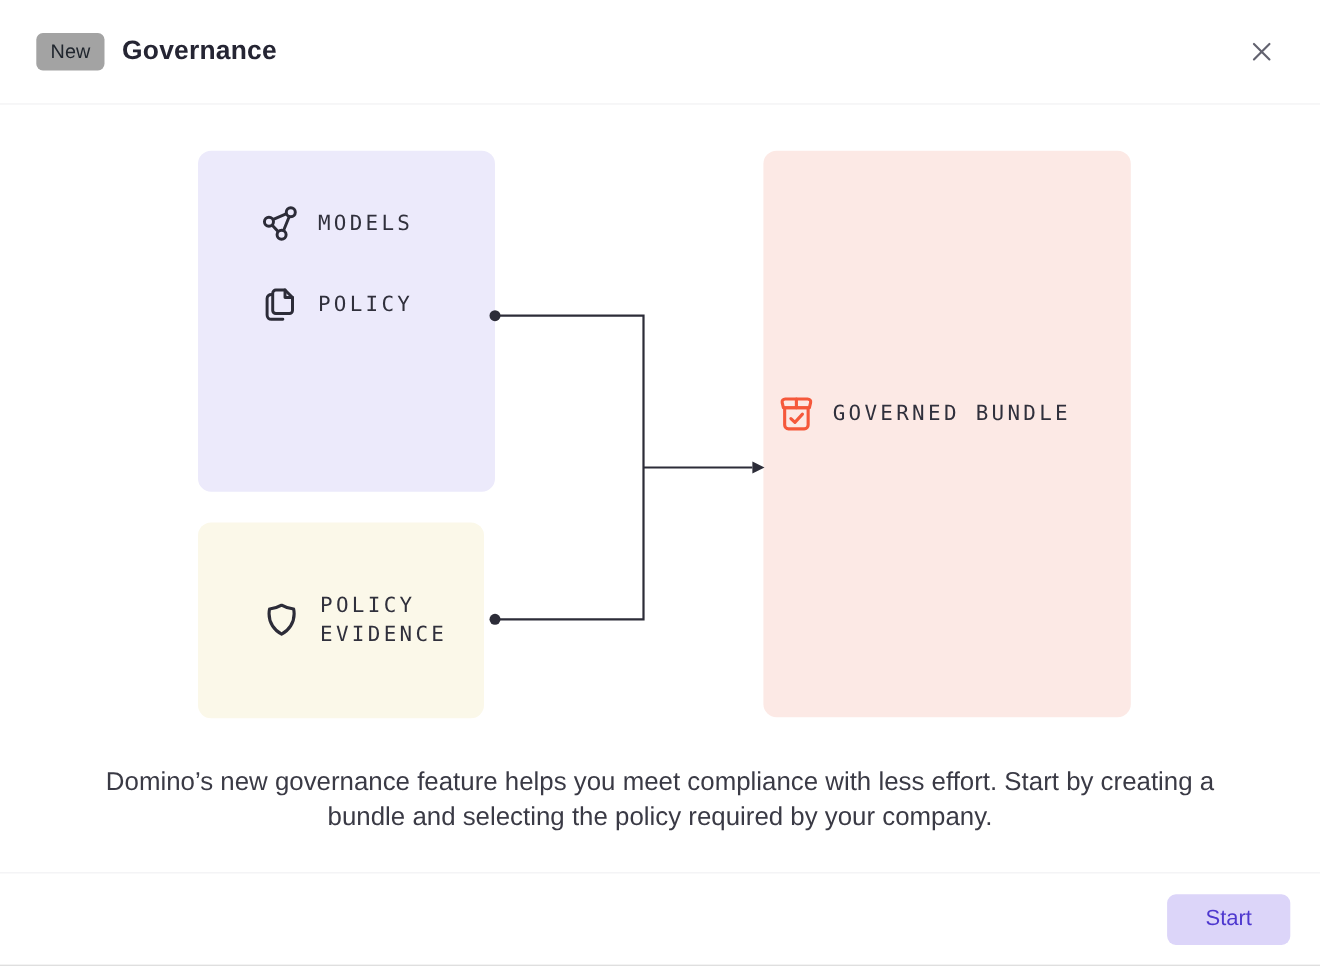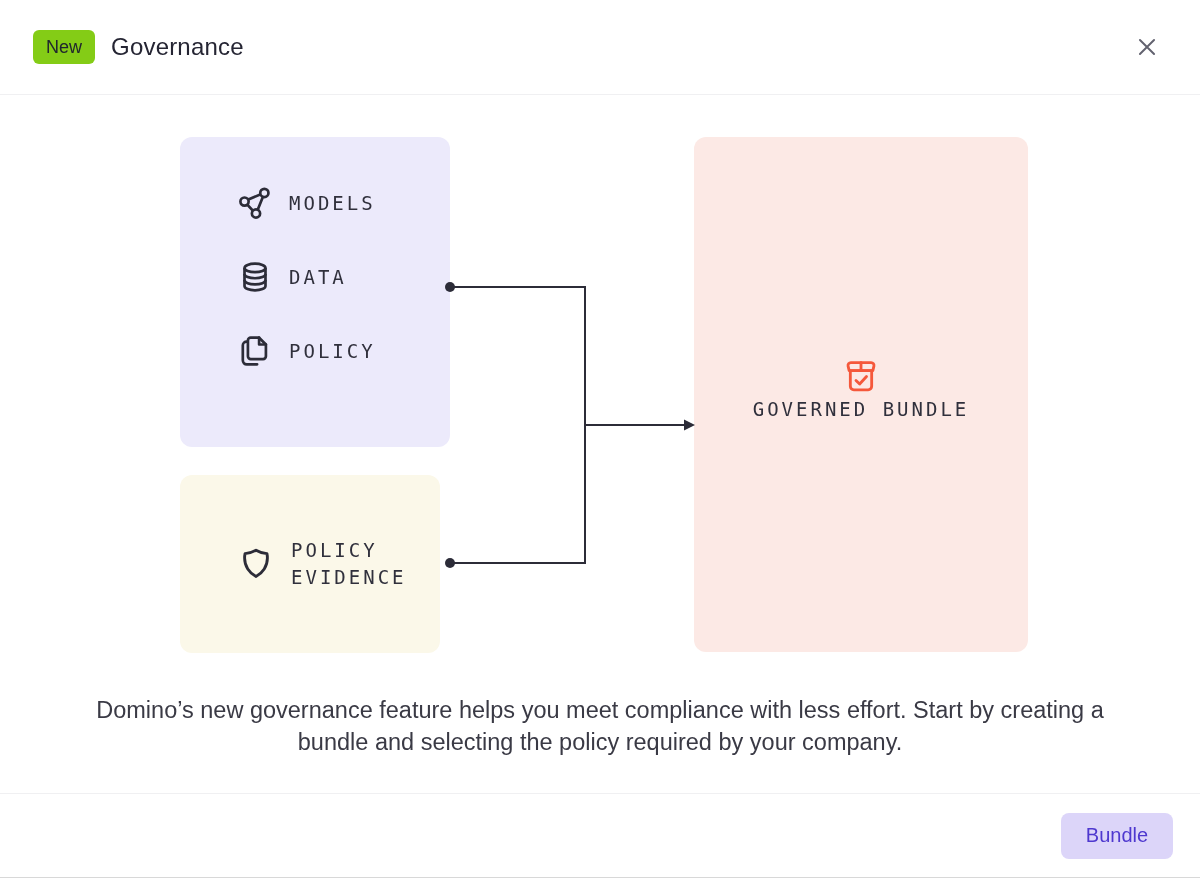--- a/index.html
+++ b/index.html
@@ -4,35 +4,35 @@
 <style>
   * { margin: 0; padding: 0; box-sizing: border-box; }
   html, body { width: 1200px; height: 878px; background: #ffffff; }
   body { font-family: "Liberation Sans", sans-serif; position: relative; overflow: hidden; }
 
   .modal { position: absolute; inset: 0; background: #fff; border-bottom: 1px solid #d8d8d8; }
 
   
   .header { position: absolute; top: 0; left: 0; right: 0; height: 95px;
             border-bottom: 1px solid #f0f0f2; display: flex; align-items: center; padding: 0 36px 0 33px; }
-  .badge { background: #84cc16; color: #20262e; font-size: 18px; line-height: 1;
+  .badge { background: #a3a3a3; color: #20262e; font-size: 18px; line-height: 1;
            padding: 8px 13px; border-radius: 6px; font-weight: 400; }
-  .title { margin-left: 16px; font-size: 24px; color: #252533; font-weight: 400; letter-spacing: .2px; }
+  .title { margin-left: 16px; font-size: 24px; color: #252533; font-weight: 700; letter-spacing: .2px; }
   .close-btn { margin-left: auto; width: 34px; height: 34px; display: flex; align-items: center; justify-content: center;
                cursor: pointer; background: none; border: none; }
 
   
   .box { position: absolute; border-radius: 12px; }
   .box-inputs { left: 180px; top: 137px; width: 270px; height: 310px; background: #eceafb;
                 display: flex; flex-direction: column; padding: 49px 0 0 58px; gap: 40px; }
   .box-policy { left: 180px; top: 475px; width: 260px; height: 178px; background: #fbf8e9;
                 display: flex; align-items: center; padding-left: 58px; }
   .box-bundle { left: 694px; top: 137px; width: 334px; height: 515px; background: #fce9e5; }
-  .bundle-stack { position: absolute; left: 0; right: 0; top: 219px; display: flex; flex-direction: column;
-                  align-items: center; }
+  .bundle-stack { position: absolute; left: 10px; right: 0; top: 219px; display: flex; flex-direction: row;
+                  align-items: center; gap: 13px; }
 
   .diagram-row { display: flex; align-items: center; gap: 17px; }
   .mono-label { font-family: "DejaVu Sans Mono", "Liberation Mono", monospace; font-size: 19px;
                 letter-spacing: 3px; color: #30303c; font-weight: 500; line-height: 27px; }
   .policy-label { max-width: 160px; }
 
   .icon { display: inline-flex; flex: none; }
   svg { display: block; }
 
   
@@ -73,31 +73,20 @@
           <path d="M4.8 10.6 L18.2 4.9 M18.6 5.2 L13 19 M12.4 19.4 L4.6 11"></path>
           <circle cx="4.6" cy="11" r="2.9" fill="#eceafb"></circle>
           <circle cx="18.6" cy="4.9" r="2.9" fill="#eceafb"></circle>
           <circle cx="12.7" cy="19.4" r="2.9" fill="#eceafb"></circle>
         </svg>
       </span>
       <span class="mono-label">MODELS</span>
     </div>
     <div class="diagram-row">
       <span class="icon">
-        <svg width="34" height="34" viewBox="0 0 24 24" fill="none" stroke="#2c2c38" stroke-width="1.9">
-          <ellipse cx="12" cy="5.6" rx="7.4" ry="3"></ellipse>
-          <path d="M4.6 5.6 V18.4 C4.6 20.1 7.9 21.4 12 21.4 C16.1 21.4 19.4 20.1 19.4 18.4 V5.6"></path>
-          <path d="M4.6 9.9 C4.6 11.6 7.9 12.9 12 12.9 C16.1 12.9 19.4 11.6 19.4 9.9"></path>
-          <path d="M4.6 14.2 C4.6 15.9 7.9 17.2 12 17.2 C16.1 17.2 19.4 15.9 19.4 14.2"></path>
-        </svg>
-      </span>
-      <span class="mono-label">DATA</span>
-    </div>
-    <div class="diagram-row">
-      <span class="icon">
         <svg width="34" height="34" viewBox="0 0 24 24" fill="none" stroke="#2c2c38" stroke-width="1.9" stroke-linejoin="round" stroke-linecap="round">
           <path d="M6.2 5.4 C4.6 5.4 3.4 6.4 3.4 8 V18.6 C3.4 20.2 4.6 21.4 6.2 21.4 H13.5"></path>
           <path d="M9 2.6 H14.9 L19.7 7.4 V15.7 C19.7 16.8 18.8 17.7 17.7 17.7 H9 C7.9 17.7 7 16.8 7 15.7 V4.6 C7 3.5 7.9 2.6 9 2.6 Z"></path>
           <path d="M14.9 2.6 V7.4 H19.7"></path>
         </svg>
       </span>
       <span class="mono-label">POLICY</span>
     </div>
   </div>
 
@@ -132,16 +121,16 @@
     <circle cx="450" cy="563" r="5" fill="#2c2c38"></circle>
     <path d="M585 425 H684" fill="none" stroke="#2c2c38" stroke-width="2"></path>
     <polygon points="684,419.5 695,425 684,430.5" fill="#2c2c38"></polygon>
   </svg>
 
   <div class="description">
     <p>Domino’s new governance feature helps you meet compliance with less effort. Start by creating a bundle and selecting the policy required by your company.</p>
   </div>
 
   <div class="footer">
-    <button class="btn btn-close">Bundle</button>
+    <button class="btn btn-close">Start</button>
   </div>
 
 </div>
 
 </body></html>

